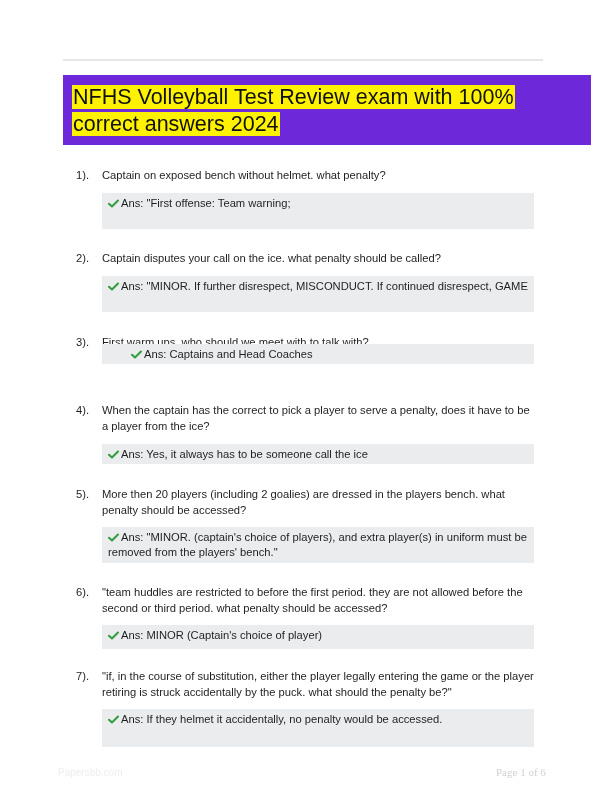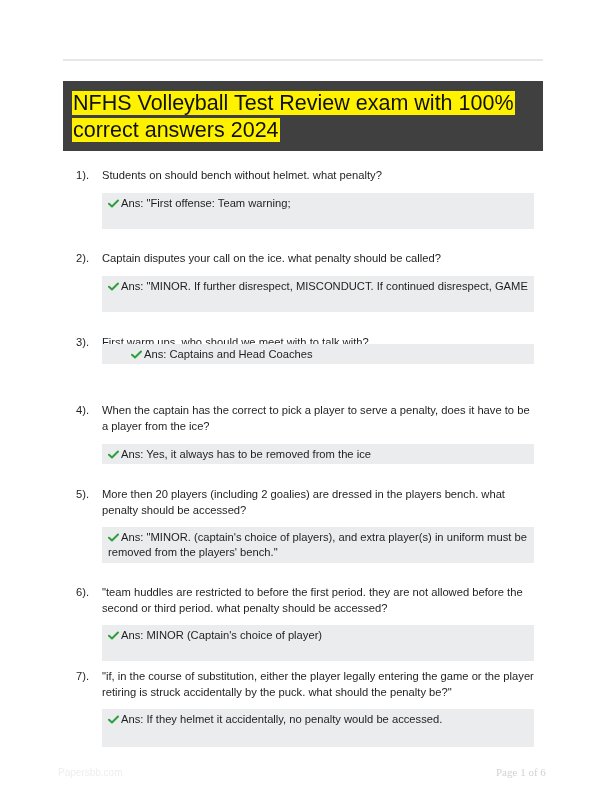--- a/index.html
+++ b/index.html
@@ -20,26 +20,25 @@
       left: 63px;
       top: 59px;
       width: 480px;
       height: 2px;
       background: #e6e7ea;
     }
     .title-box {
       position: absolute;
       left: 63px;
       top: 75px;
-      width: 480px;
+      width: 528px;
       height: 70px;
-      background: #404040;
+      background: #6d28d9;
       box-sizing: border-box;
       padding: 9px 8px 0 9px;
-      margin-top: 6px;
     }
     .title {
       margin: 0;
       font-size: 21.5px;
       line-height: 27px;
       font-weight: normal;
       color: #111;
     }
     .title span {
       background: #fff200;
@@ -105,21 +104,21 @@
 <body>
 
 <div class="top-rule"></div>
 
 <div class="title-box">
   <h1 class="title"><span>NFHS Volleyball Test Review exam with 100% correct answers 2024</span></h1>
 </div>
 
 <div class="qa" style="top:167px;">
   <div class="q-num">1).</div>
-  <div class="q-text">Students on should bench without helmet. what penalty?</div>
+  <div class="q-text">Captain on exposed bench without helmet. what penalty?</div>
   <div class="ans" style="top:26px;height:36px;">
     <div>
       <svg class="check" viewBox="0 0 12 10">
           <path d="M1 5.2 L4.3 8.3 L11 1.6" fill="none" stroke="#2e9e3e" stroke-width="2.2" stroke-linecap="round" stroke-linejoin="round"></path>
         </svg><span>Ans: "First offense: Team warning;</span>
     </div>
   </div>
 </div>
 
 <div class="qa" style="top:250px;">
@@ -146,42 +145,42 @@
   </div>
 </div>
 
 <div class="qa" style="top:402px;">
   <div class="q-num">4).</div>
   <div class="q-text">When the captain has the correct to pick a player to serve a penalty, does it have to be a player from the ice?</div>
   <div class="ans" style="top:42px;height:20px;">
     <div>
       <svg class="check" viewBox="0 0 12 10">
           <path d="M1 5.2 L4.3 8.3 L11 1.6" fill="none" stroke="#2e9e3e" stroke-width="2.2" stroke-linecap="round" stroke-linejoin="round"></path>
-        </svg><span>Ans: Yes, it always has to be removed from the ice</span>
+        </svg><span>Ans: Yes, it always has to be someone call the ice</span>
     </div>
   </div>
 </div>
 
 <div class="qa" style="top:486px;">
   <div class="q-num">5).</div>
   <div class="q-text">More then 20 players (including 2 goalies) are dressed in the players bench. what penalty should be accessed?</div>
   <div class="ans" style="top:41px;height:36px;">
     <div>
       <svg class="check" viewBox="0 0 12 10">
           <path d="M1 5.2 L4.3 8.3 L11 1.6" fill="none" stroke="#2e9e3e" stroke-width="2.2" stroke-linecap="round" stroke-linejoin="round"></path>
         </svg><span>Ans: "MINOR. (captain's choice of players), and extra player(s) in uniform must be</span>
     </div>
     <div>removed from the players' bench."</div>
   </div>
 </div>
 
 <div class="qa" style="top:584px;">
   <div class="q-num">6).</div>
   <div class="q-text">"team huddles are restricted to before the first period. they are not allowed before the second or third period. what penalty should be accessed?</div>
-  <div class="ans" style="top:41px;height:36px;">
+  <div class="ans" style="top:41px;height:24px;">
     <div>
       <svg class="check" viewBox="0 0 12 10">
           <path d="M1 5.2 L4.3 8.3 L11 1.6" fill="none" stroke="#2e9e3e" stroke-width="2.2" stroke-linecap="round" stroke-linejoin="round"></path>
         </svg><span>Ans: MINOR (Captain's choice of player)</span>
     </div>
   </div>
 </div>
 
 <div class="qa" style="top:668px;">
   <div class="q-num">7).</div>

